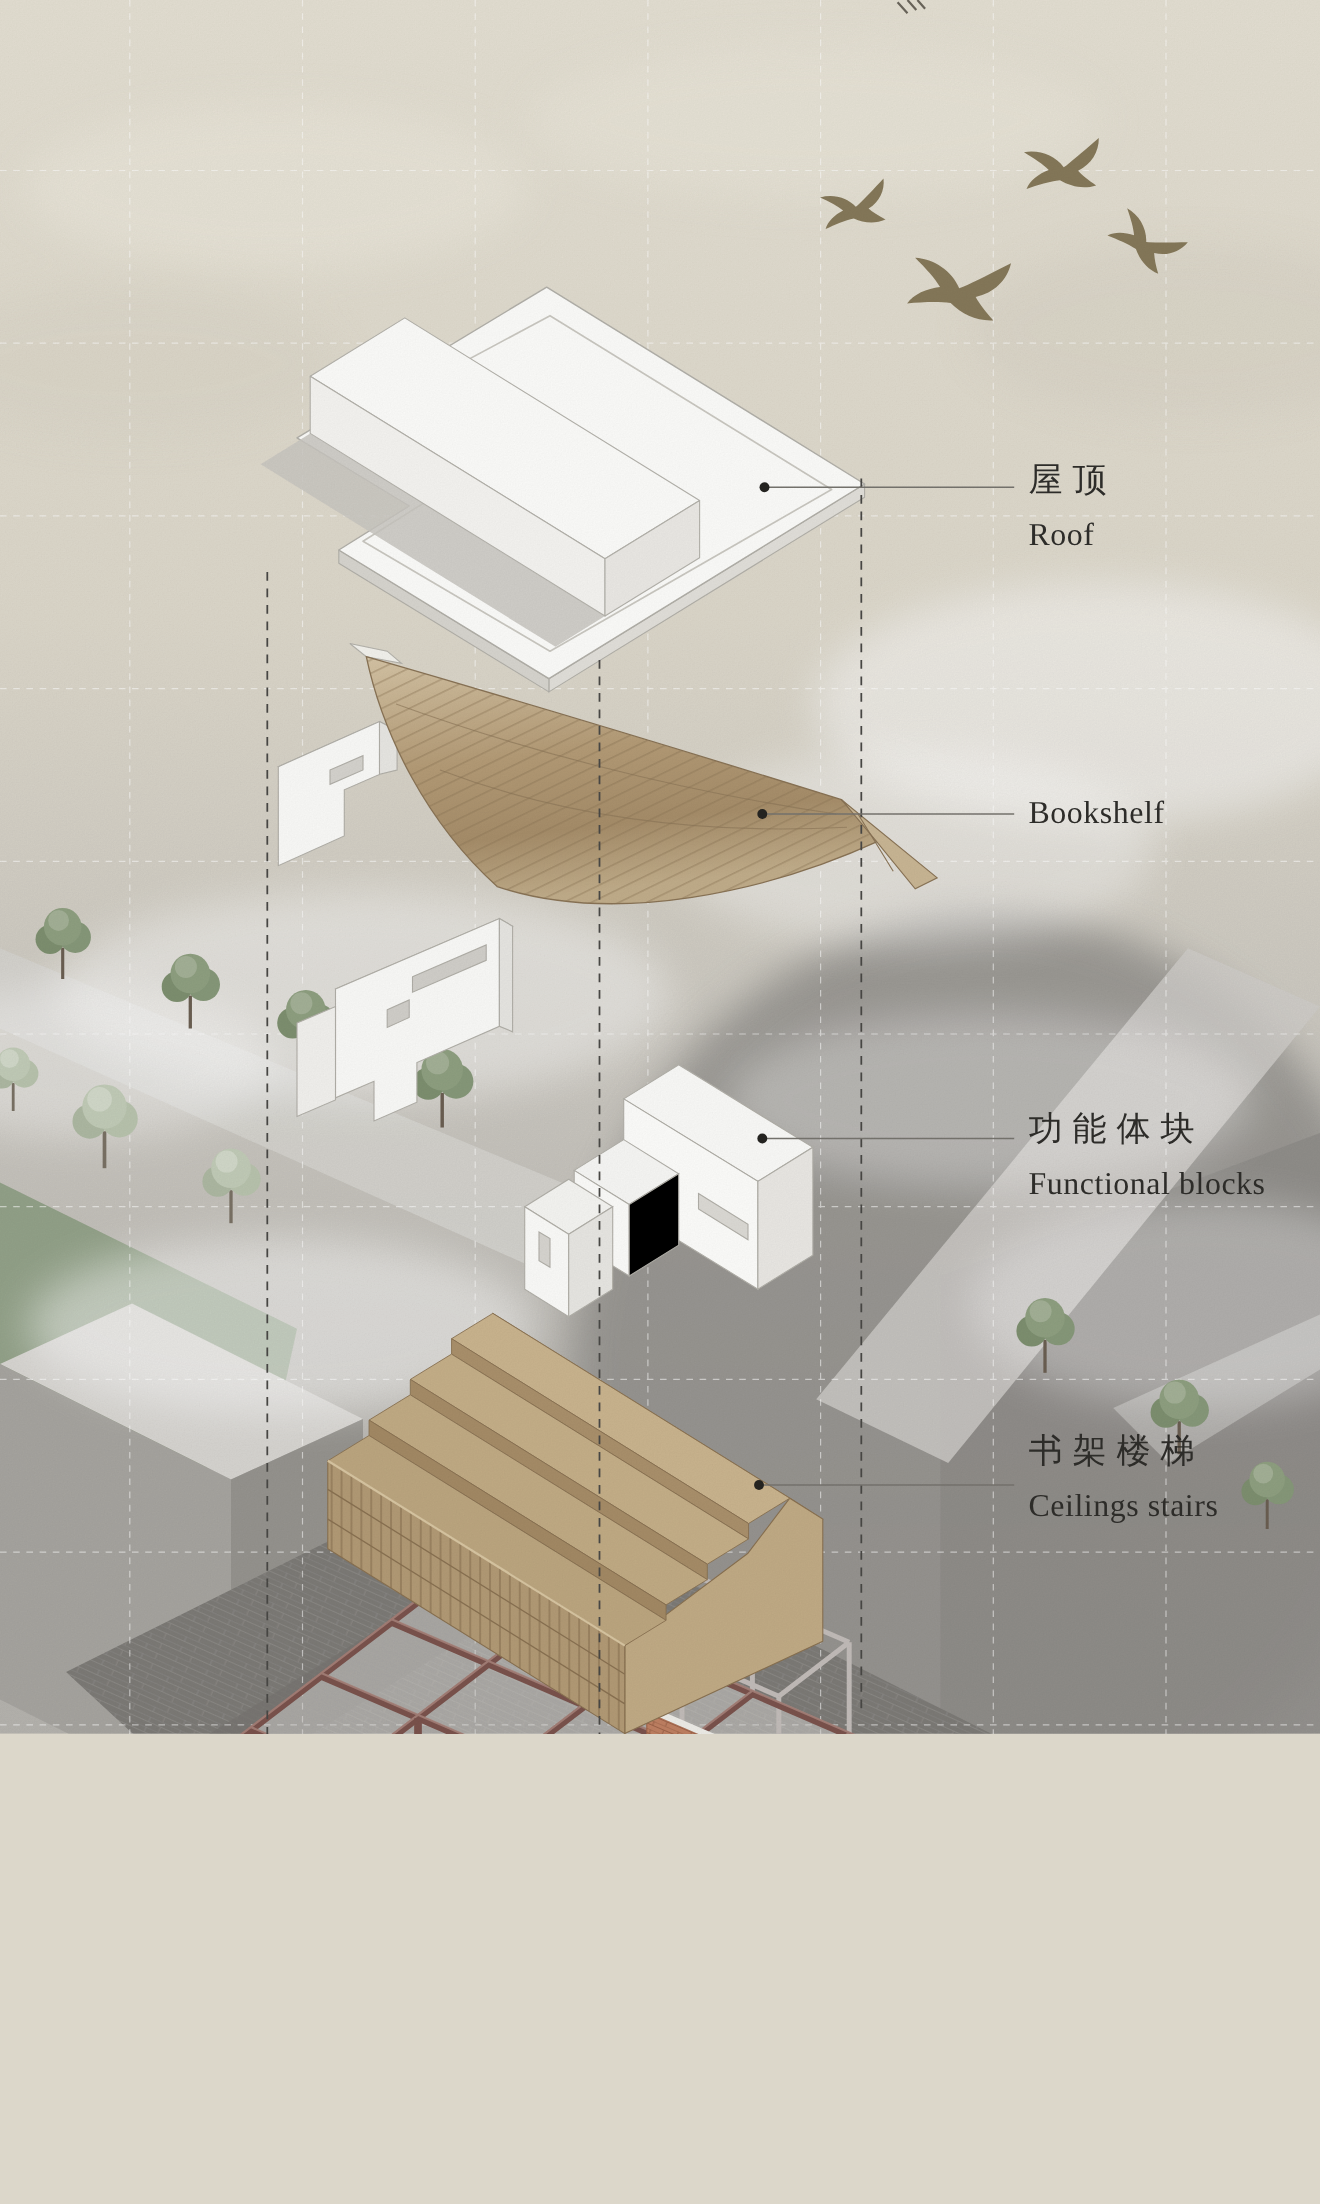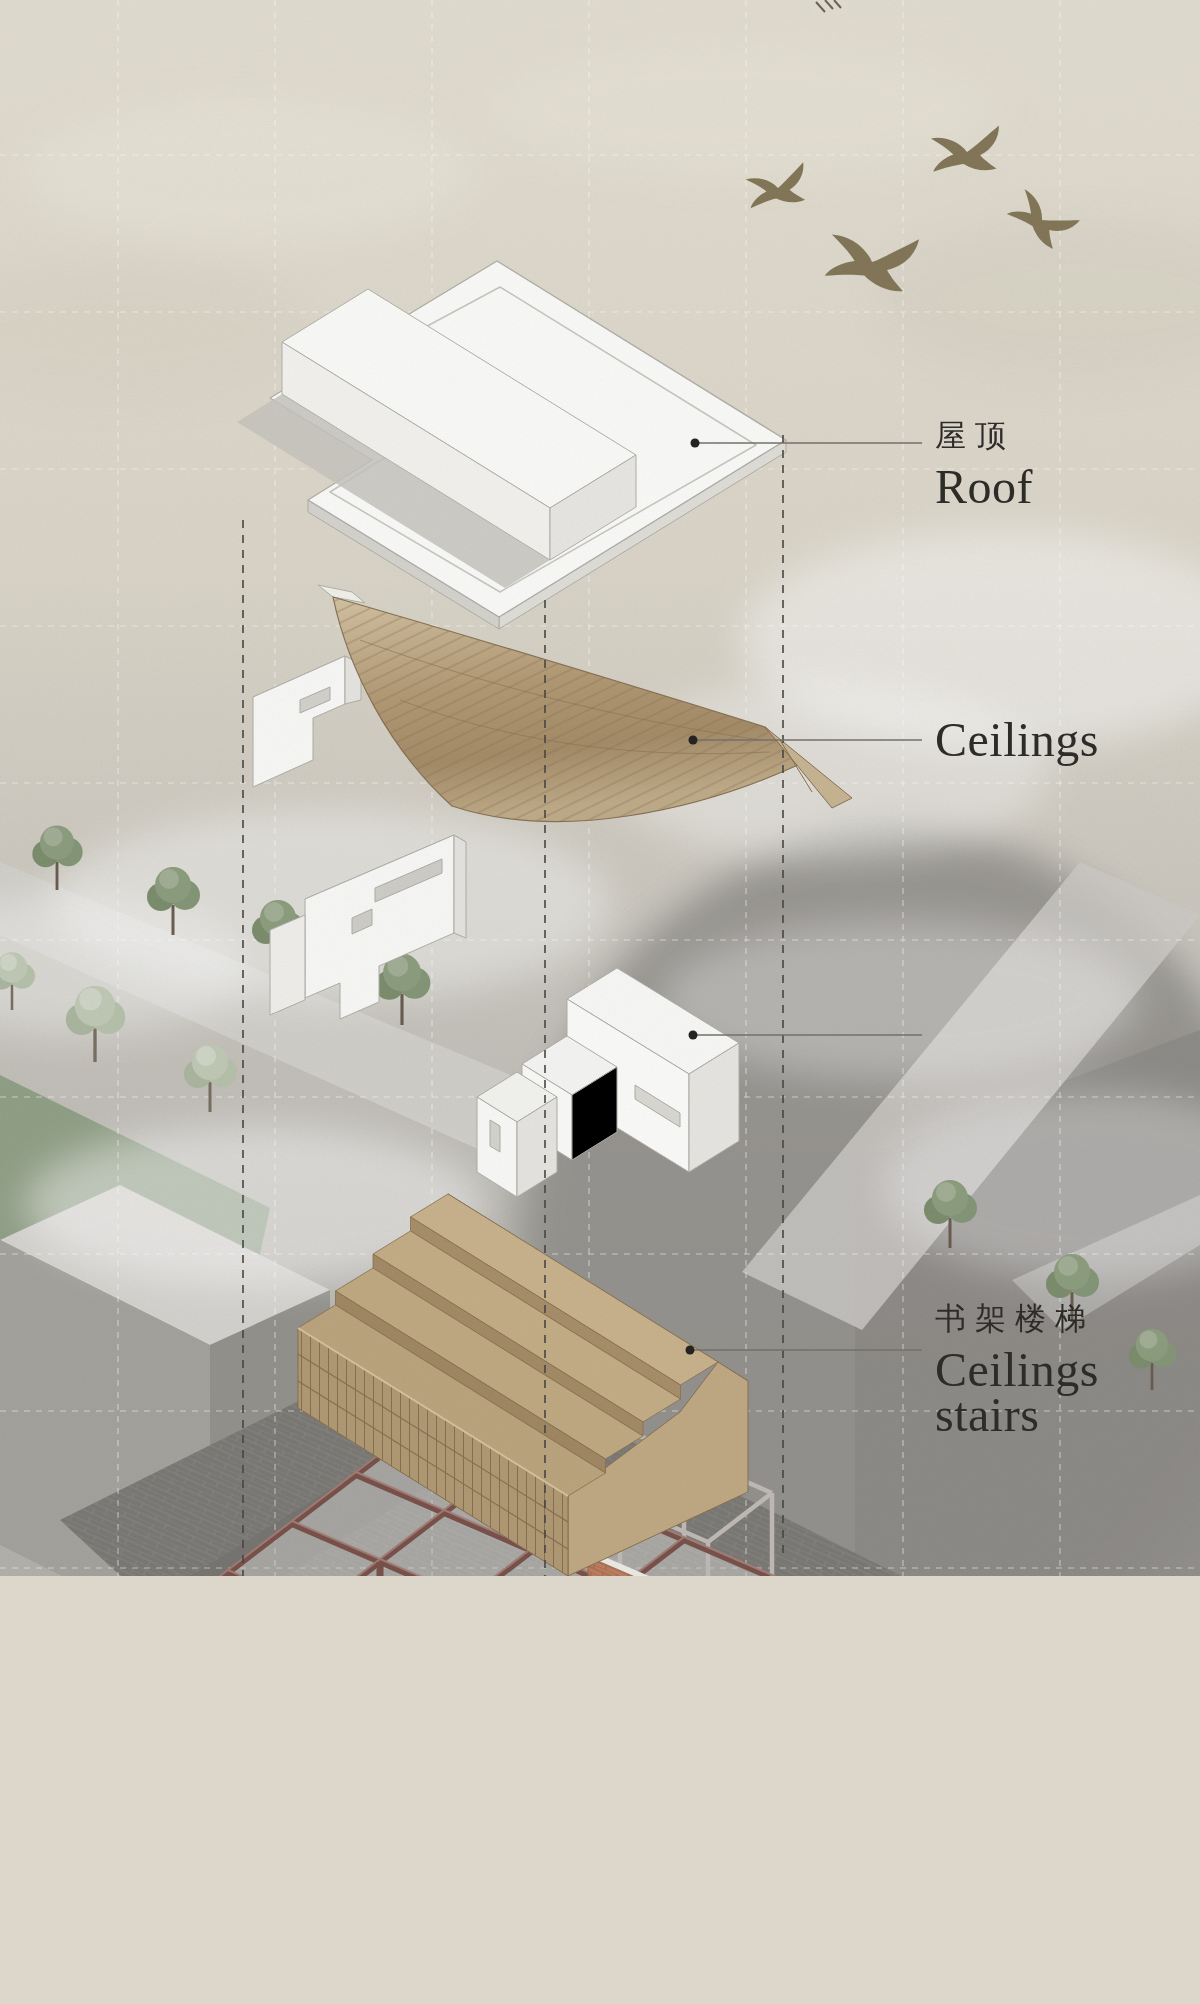--- a/index.html
+++ b/index.html
@@ -1,21 +1,21 @@
 <!DOCTYPE html>
 <html><head>
 <meta charset="utf-8">
 <style>
   html,body{margin:0;padding:0;background:#dcd7ca;}
   .stage{position:relative;width:1200px;height:1576px;overflow:hidden;
          font-family:"Liberation Serif","DejaVu Serif",serif;padding-left:16px;}
   .stage svg{position:absolute;left:0;top:0;}
   .callout{position:absolute;left:935px;width:256px;color:#2d2c29;}
   .callout .zh{font-size:31px;letter-spacing:9px;display:block;}
-  .callout .en{font-size:48px;line-height:45px;letter-spacing:.5px;display:block;margin-top:7px;}
+  .callout .en{font-size:29px;line-height:45px;letter-spacing:.5px;display:block;margin-top:7px;}
 </style>
 </head>
 <body>
 
 <div class="stage">
 
 <svg width="1200" height="2004" viewBox="0 0 1200 2004">
   <defs>
     <linearGradient id="bgGrad" x1="0" y1="0" x2="0" y2="1">
       <stop offset="0" stop-color="#e5e0d3"></stop>
@@ -313,20 +313,24 @@
   </g>
 
   <rect width="1200" height="2004" filter="url(#grain)" opacity=".06"></rect>
 </svg>
 
 <div class="callout" style="top:415px">
   <span class="zh">屋顶</span>
   <span class="en">Roof</span>
 </div>
 <div class="callout" style="top:710px">
-  <span class="en">Ceilings</span>
+  <span class="en">Bookshelf</span>
+</div>
+<div class="callout" style="top:1005px">
+  <span class="zh">功能体块</span>
+  <span class="en">Functional blocks</span>
 </div>
 <div class="callout" style="top:1298px">
   <span class="zh">书架楼梯</span>
   <span class="en">Ceilings stairs</span>
 </div>
 
 </div>
 
 </body></html>

